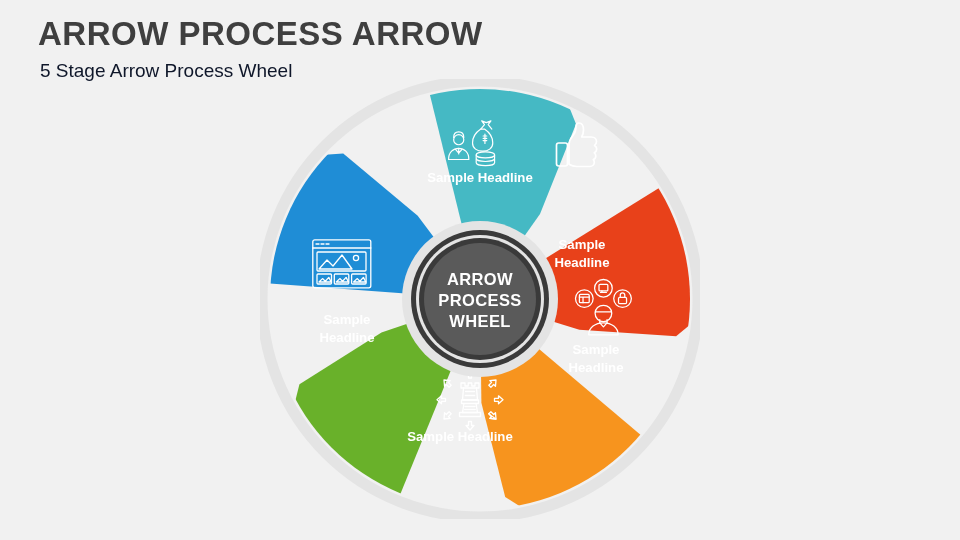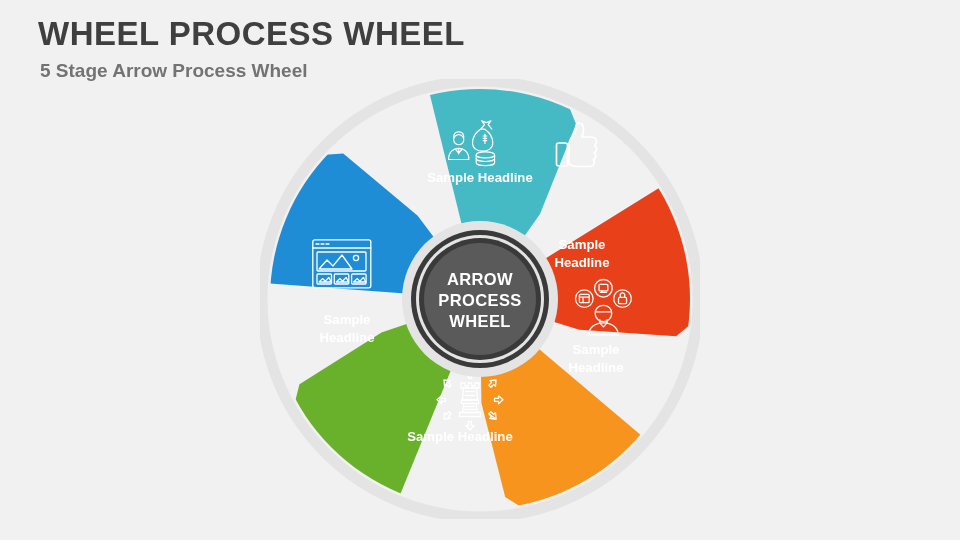--- a/index.html
+++ b/index.html
@@ -12,21 +12,21 @@
   #slide{position:absolute;inset:0;}
 
   .title{
     position:absolute;left:38px;top:16px;
     font-size:33px;font-weight:bold;color:#3f3f3f;
     letter-spacing:0.5px;line-height:1.1;
     white-space:nowrap;
   }
   .subtitle{
     position:absolute;left:40px;top:60px;
-    font-size:19px;font-weight:bold;color:#737373;
+    font-size:19px;font-weight:normal;color:#0f172a;
     white-space:nowrap;
   }
 
   .wheel-wrap{
     position:absolute;left:260px;top:79px;width:440px;height:440px;
   }
   svg.wheel{display:block;width:440px;height:440px;}
 
   .seg-label{
     font-weight:bold;fill:#ffffff;
@@ -41,21 +41,21 @@
   .icon-stroke{fill:none;stroke:#ffffff;stroke-width:1.7;
     stroke-linecap:round;stroke-linejoin:round;}
   .icon-stroke-thin{fill:none;stroke:#ffffff;stroke-width:1.3;
     stroke-linecap:round;stroke-linejoin:round;}
 </style>
 </head>
 <body>
 
 <div id="slide">
 
-  <div class="title">WHEEL PROCESS WHEEL</div>
+  <div class="title">ARROW PROCESS ARROW</div>
   <div class="subtitle">5 Stage Arrow Process Wheel</div>
 
   <div class="wheel-wrap">
     <svg class="wheel" viewBox="0 0 440 440" xmlns="http://www.w3.org/2000/svg">
 
       <circle cx="220" cy="220" r="218" fill="none" stroke="#e4e4e4" stroke-width="11"></circle>
 
       <defs>
         <clipPath id="discClip">
           <circle cx="220" cy="220" r="210"></circle>

